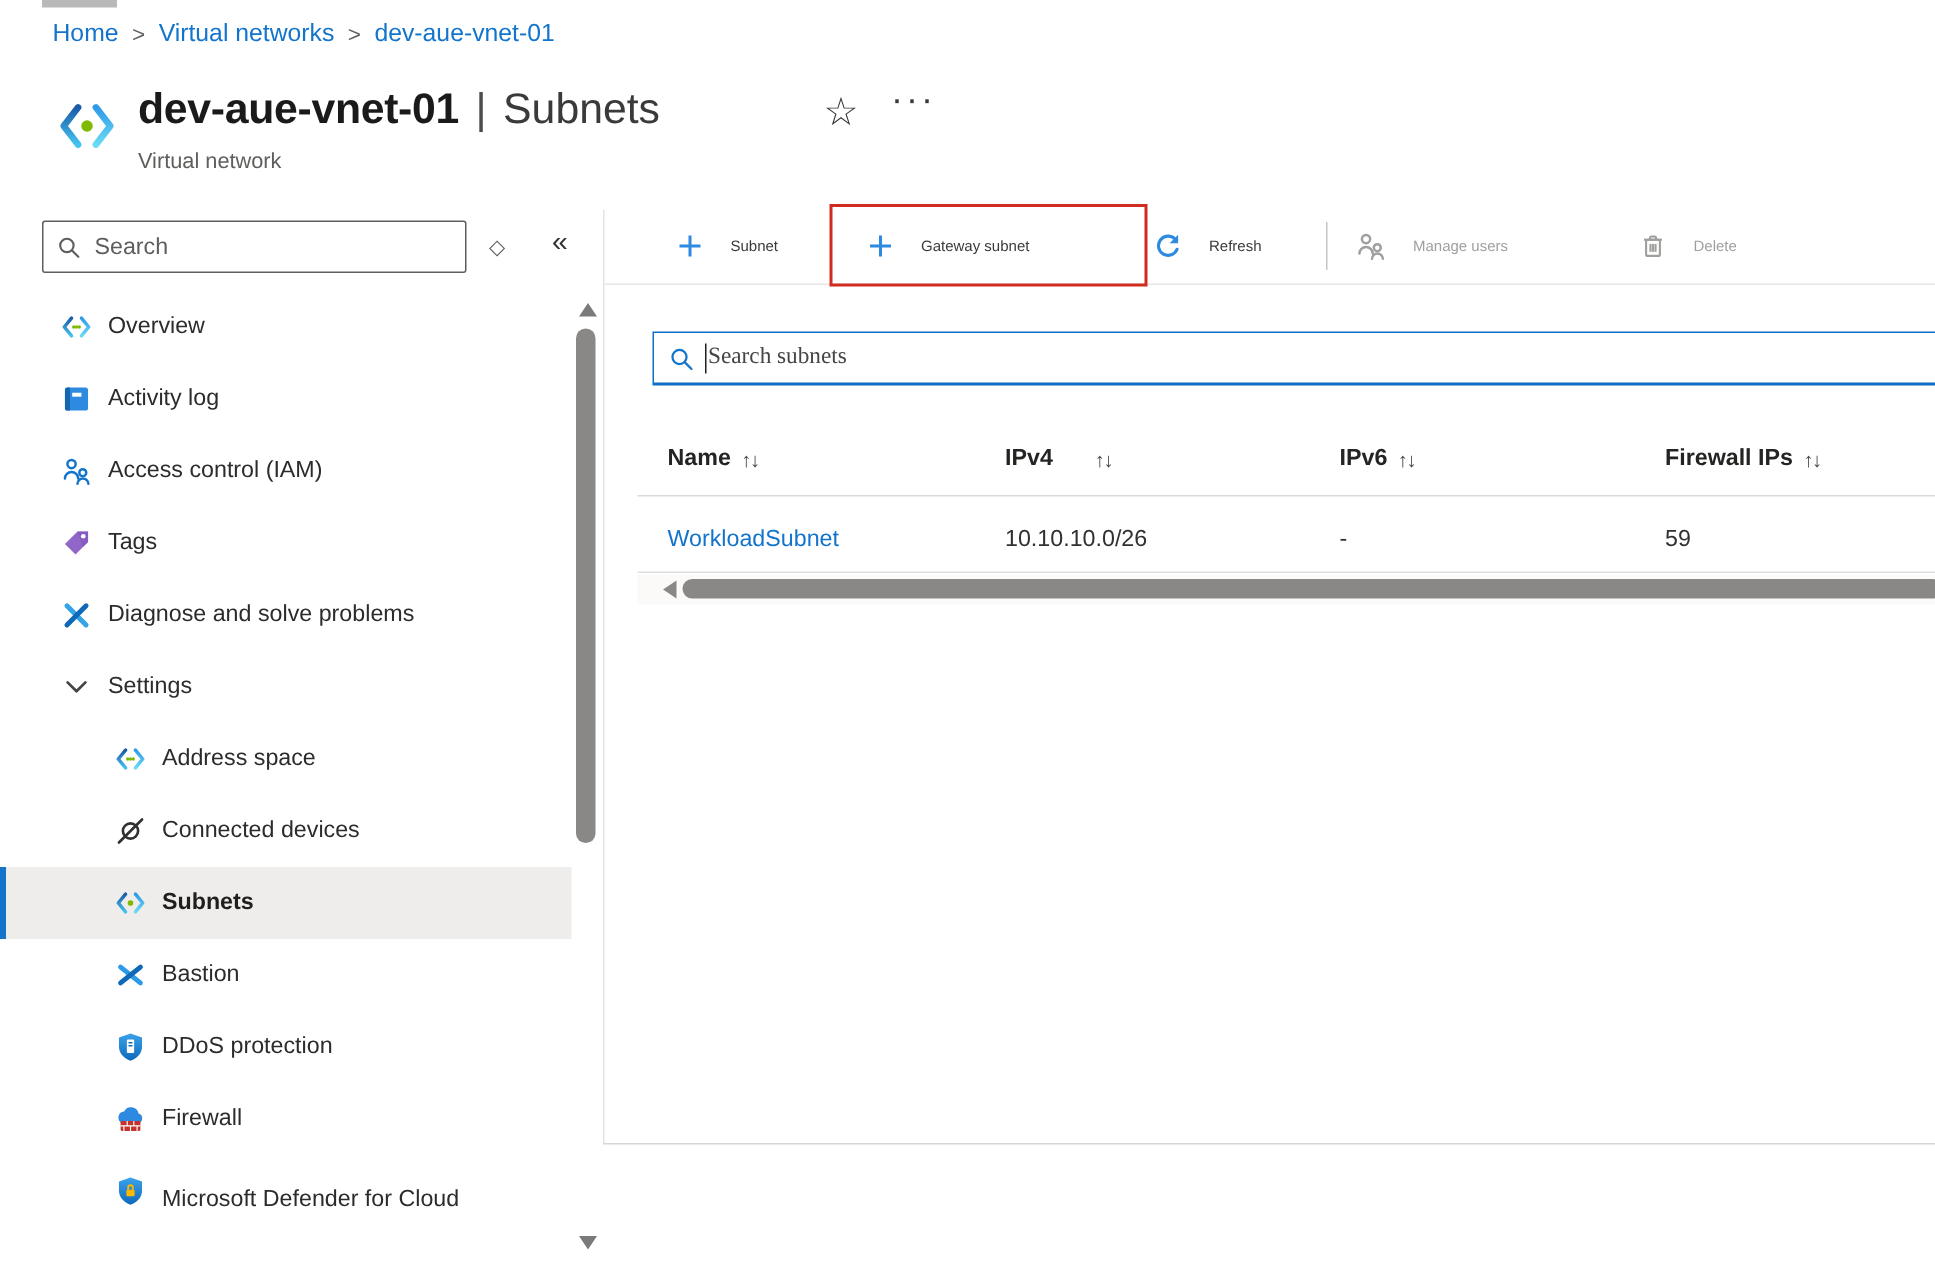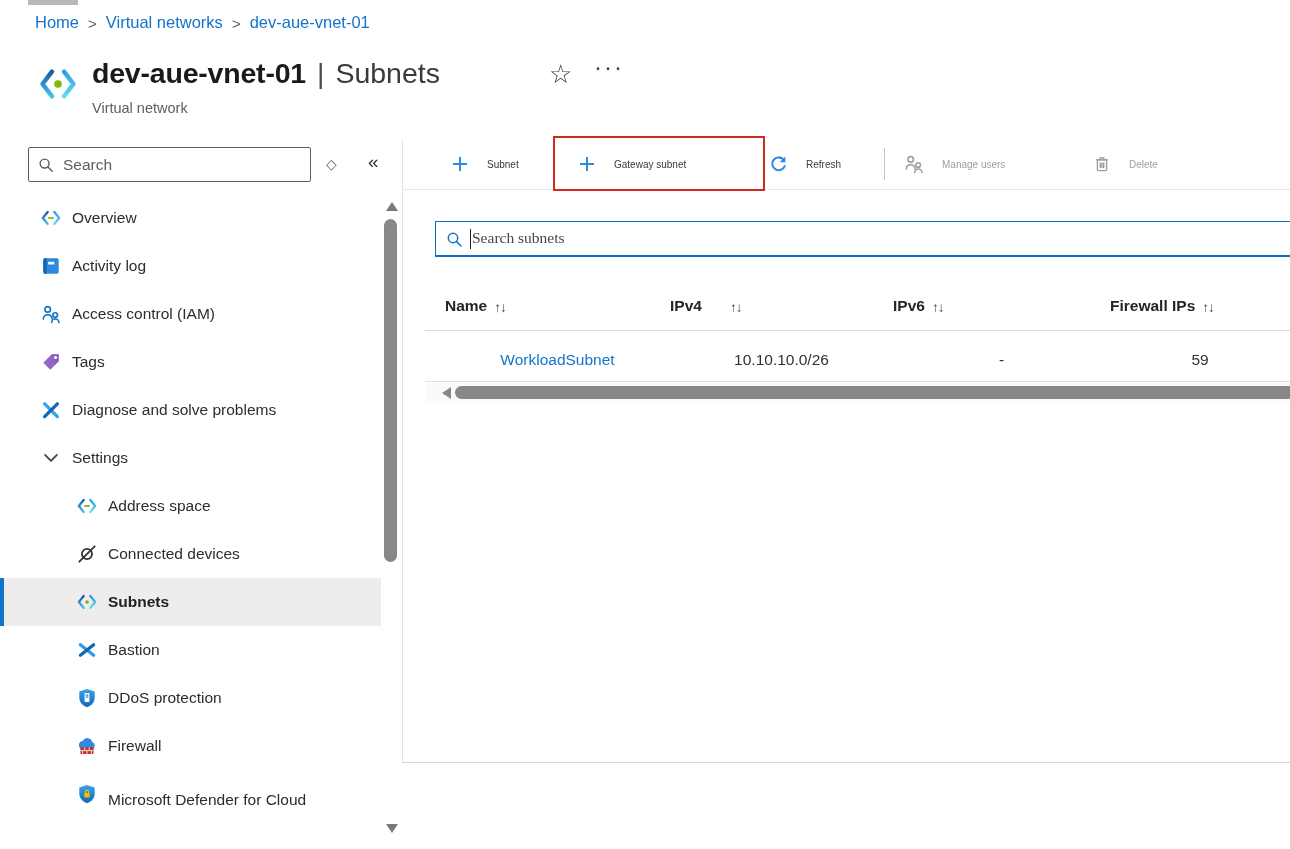--- a/index.html
+++ b/index.html
@@ -71,26 +71,26 @@
   #ct-search { left:435px; top:221px; width:861px; height:36px; background:#fff;
                border:1px solid #0f6fc5; border-bottom:2px solid #0f6fc5; }
   #ct-search svg { position:absolute; left:9px; top:8px; }
   #ct-caret { position:absolute; left:34px; top:7px; width:1px; height:20px; background:#201f1e; }
   #ct-search input { position:absolute; left:36px; top:1px; width:810px; height:30px; border:0;
                outline:none; font-size:15.5px; font-family:Liberation Serif, serif; color:#323130; background:transparent; }
   #ct-search input::placeholder { color:#484644; opacity:1; }
 
   
   #tbl-head { left:445px; top:293px; display:flex; align-items:center; height:26px; }
-  .th { font-size:15.5px; font-weight:700; color:#252423; display:flex; align-items:flex-end; gap:7px; }
+  .th { font-size:15.5px; font-weight:700; color:#252423; display:flex; align-items:center; gap:7px; }
   .th .sort { font-weight:400; font-size:13.5px; color:#484644; letter-spacing:-1px; }
   .w1 { width:225px; } .w2 { width:223px;gap:28px; } .w3 { width:217px; } .w4 { width:180px; }
   #tbl-head-divider { left:425px; top:330px; width:865px; height:1px; background:#dcdad8; }
   #tbl-row { left:445px; top:341px; display:flex; align-items:center; height:38px; cursor:default; }
-  .td { font-size:15.5px; color:#323130;text-align:center; }
+  .td { font-size:15.5px; color:#323130; }
   .td a { color:#1374cc; text-decoration:none; cursor:pointer; }
   #tbl-row-divider { left:425px; top:381px; width:865px; height:1px; background:#e1dfdd; }
 
   
   #h-scroll { left:425px; top:383px; width:865px; height:20px; background:#fbfaf9; }
   #h-left-arrow { position:absolute; left:17px; top:4px; width:0; height:0; border-top:6px solid transparent;
                   border-bottom:6px solid transparent; border-right:9px solid #8a8886; }
   #h-thumb { position:absolute; left:30px; top:3px; width:840px; height:13px; border-radius:7px; background:#8a8886; }
 </style>
 </head>

